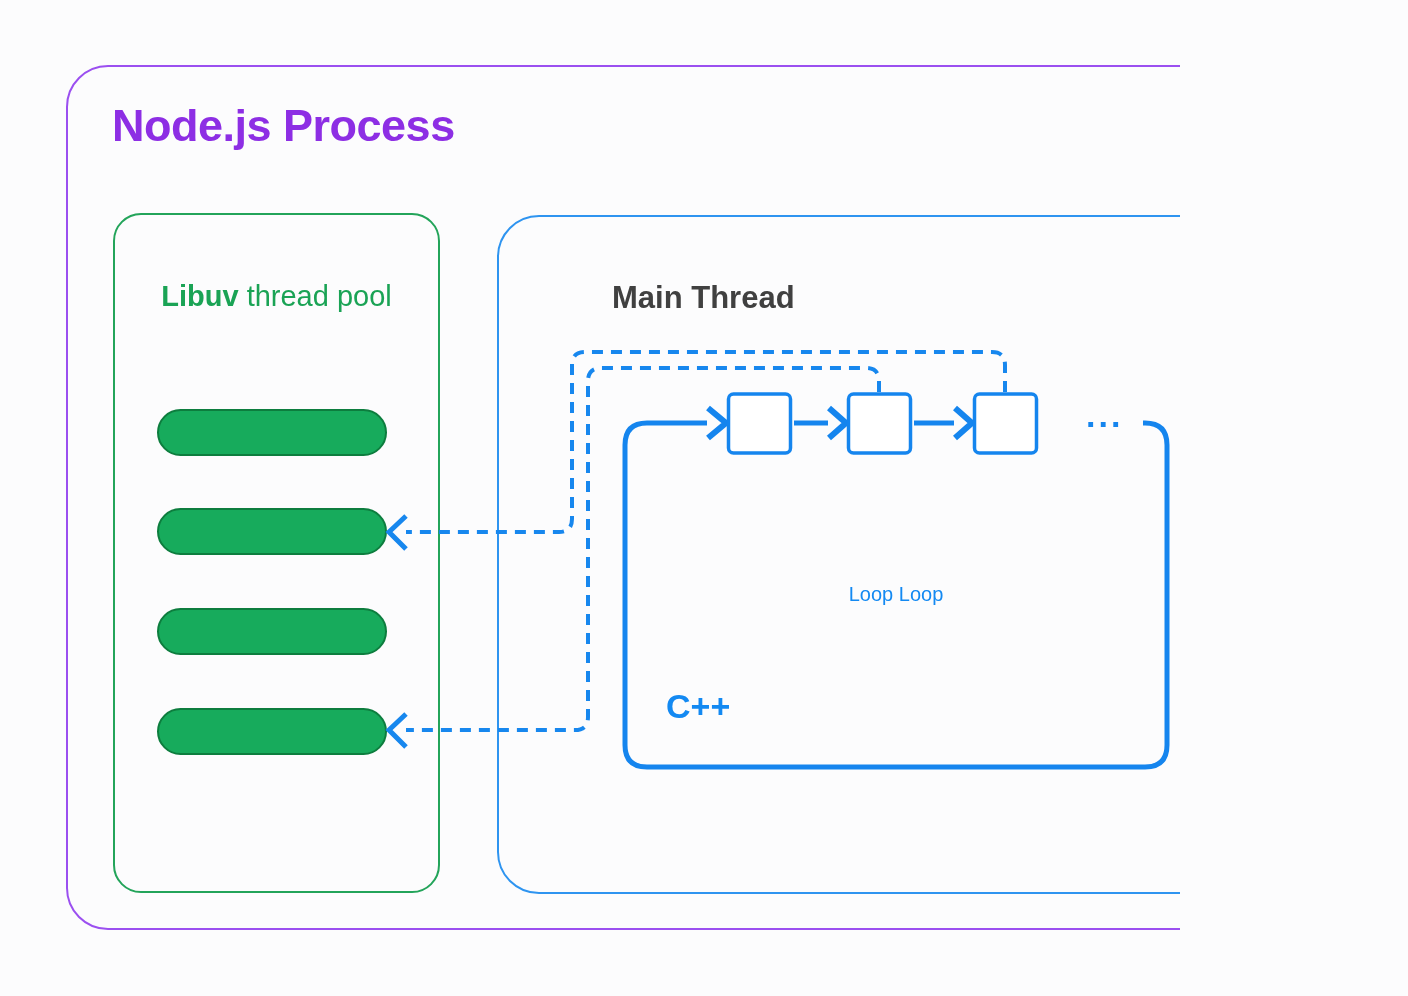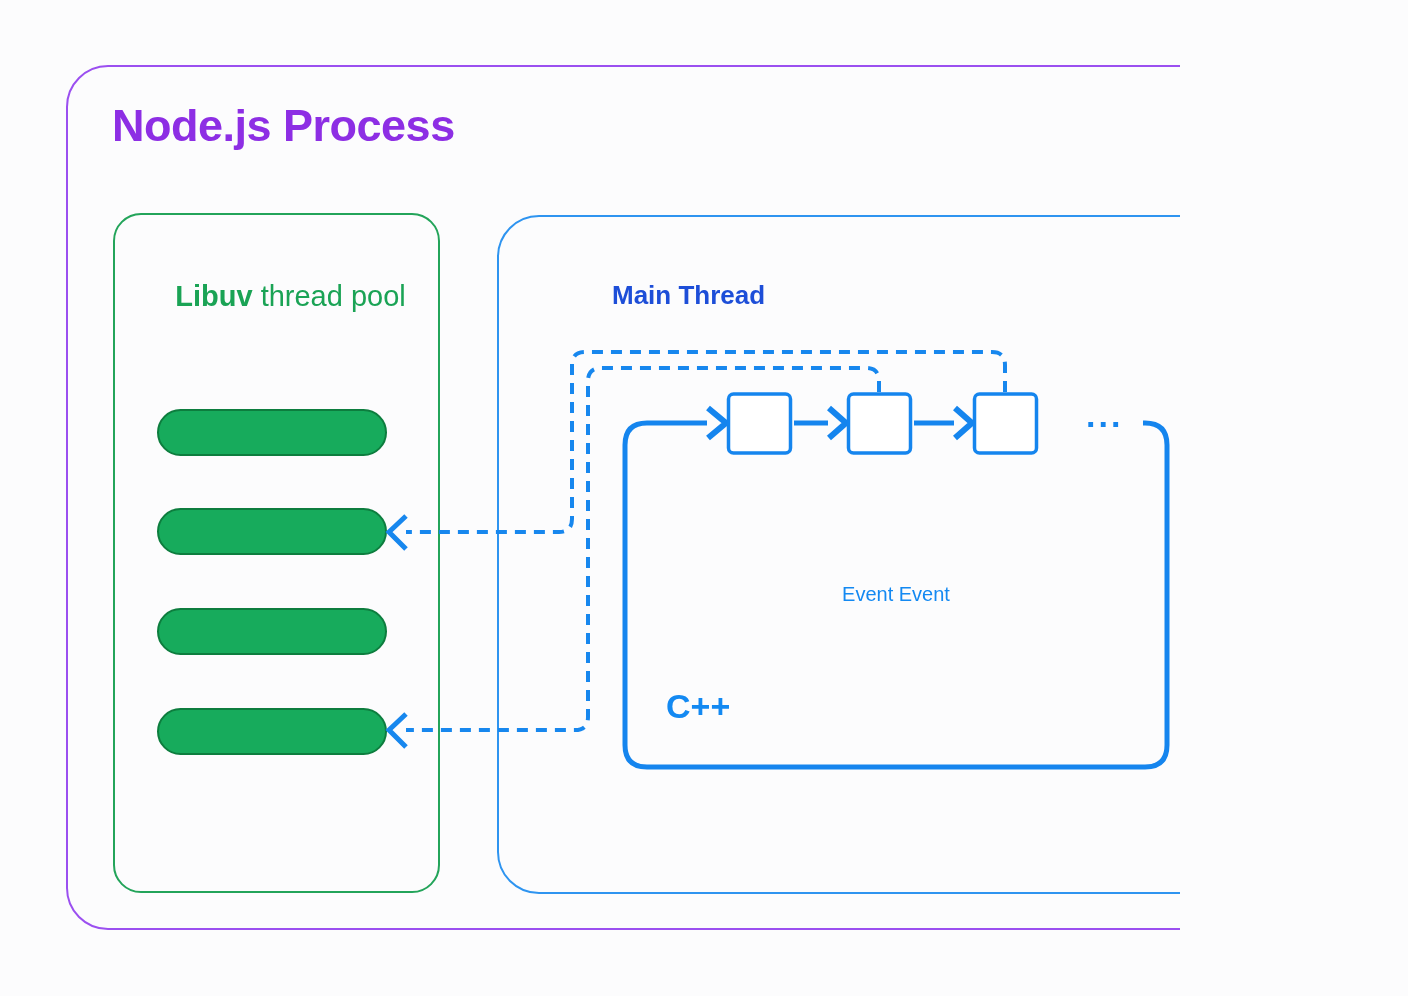--- a/index.html
+++ b/index.html
@@ -41,21 +41,20 @@
     border: 2px solid #23a45a;
     border-radius: 28px;
     box-sizing: border-box;
   }
   .pool-title {
     left: 113px; top: 280px;
     width: 327px;
     text-align: center;
     font-size: 29px;
     color: #1aa355;
-    margin-left: 14px;
   }
   .pool-title .bold { font-weight: 700; }
 
   .pill {
     left: 157px;
     width: 230px; height: 47px;
     background: #17ab5c;
     border: 2px solid #0d7d3e;
     border-radius: 25px;
     box-sizing: border-box;
@@ -68,23 +67,23 @@
   
   .main-box {
     left: 497px; top: 215px;
     width: 800px; height: 679px;
     border: 2px solid #2e94f0;
     border-radius: 42px;
     box-sizing: border-box;
   }
   .main-title {
     left: 612px; top: 280px;
-    font-size: 26px;
+    font-size: 31px;
     font-weight: 700;
-    color: #1d4ed8;
+    color: #404040;
     text-align: right;
   }
   .event-loop-label {
     left: 625px; top: 583px;
     width: 542px;
     text-align: center;
     font-size: 20px;
     color: #1389f2;
   }
   .cpp-label {
@@ -119,21 +118,21 @@
   <div class="abs pool-title">
     <span class="bold">Libuv</span><span> thread pool</span>
   </div>
   <div class="abs pill pill-1"></div>
   <div class="abs pill pill-2"></div>
   <div class="abs pill pill-3"></div>
   <div class="abs pill pill-4"></div>
 
   <div class="abs main-box"></div>
   <div class="abs main-title">Main Thread</div>
-  <div class="abs event-loop-label">Event Event</div>
+  <div class="abs event-loop-label">Loop Loop</div>
   <div class="abs cpp-label">C++</div>
   <div class="abs ellipsis-label">...</div>
 
   <svg class="abs connectors" viewBox="0 0 1408 996" xmlns="http://www.w3.org/2000/svg">
 
     <path d="M 707 423 H 647 Q 625 423 625 445 V 745 Q 625 767 647 767 H 1145 Q 1167 767 1167 745 V 445 Q 1167 423 1145 423 H 1143" fill="none" stroke="#1585ee" stroke-width="5"></path>
 
     <path d="M 794 423 H 828" fill="none" stroke="#1585ee" stroke-width="5"></path>
     <path d="M 914 423 H 954" fill="none" stroke="#1585ee" stroke-width="5"></path>
 

